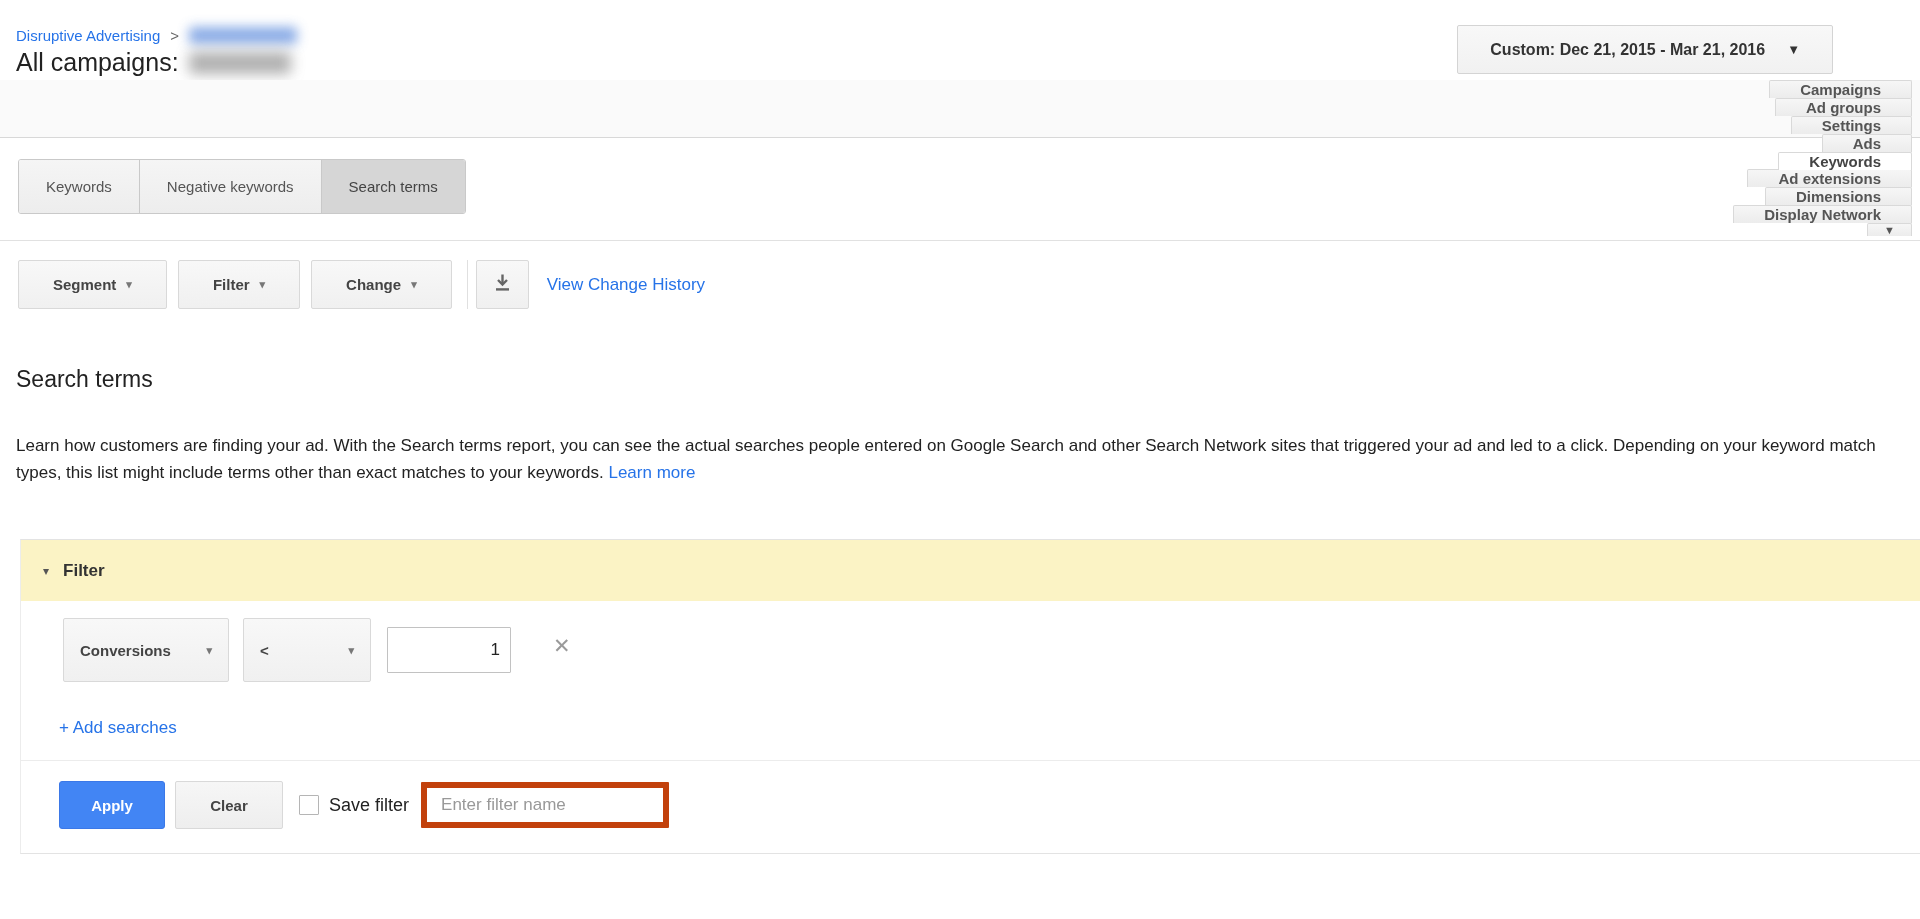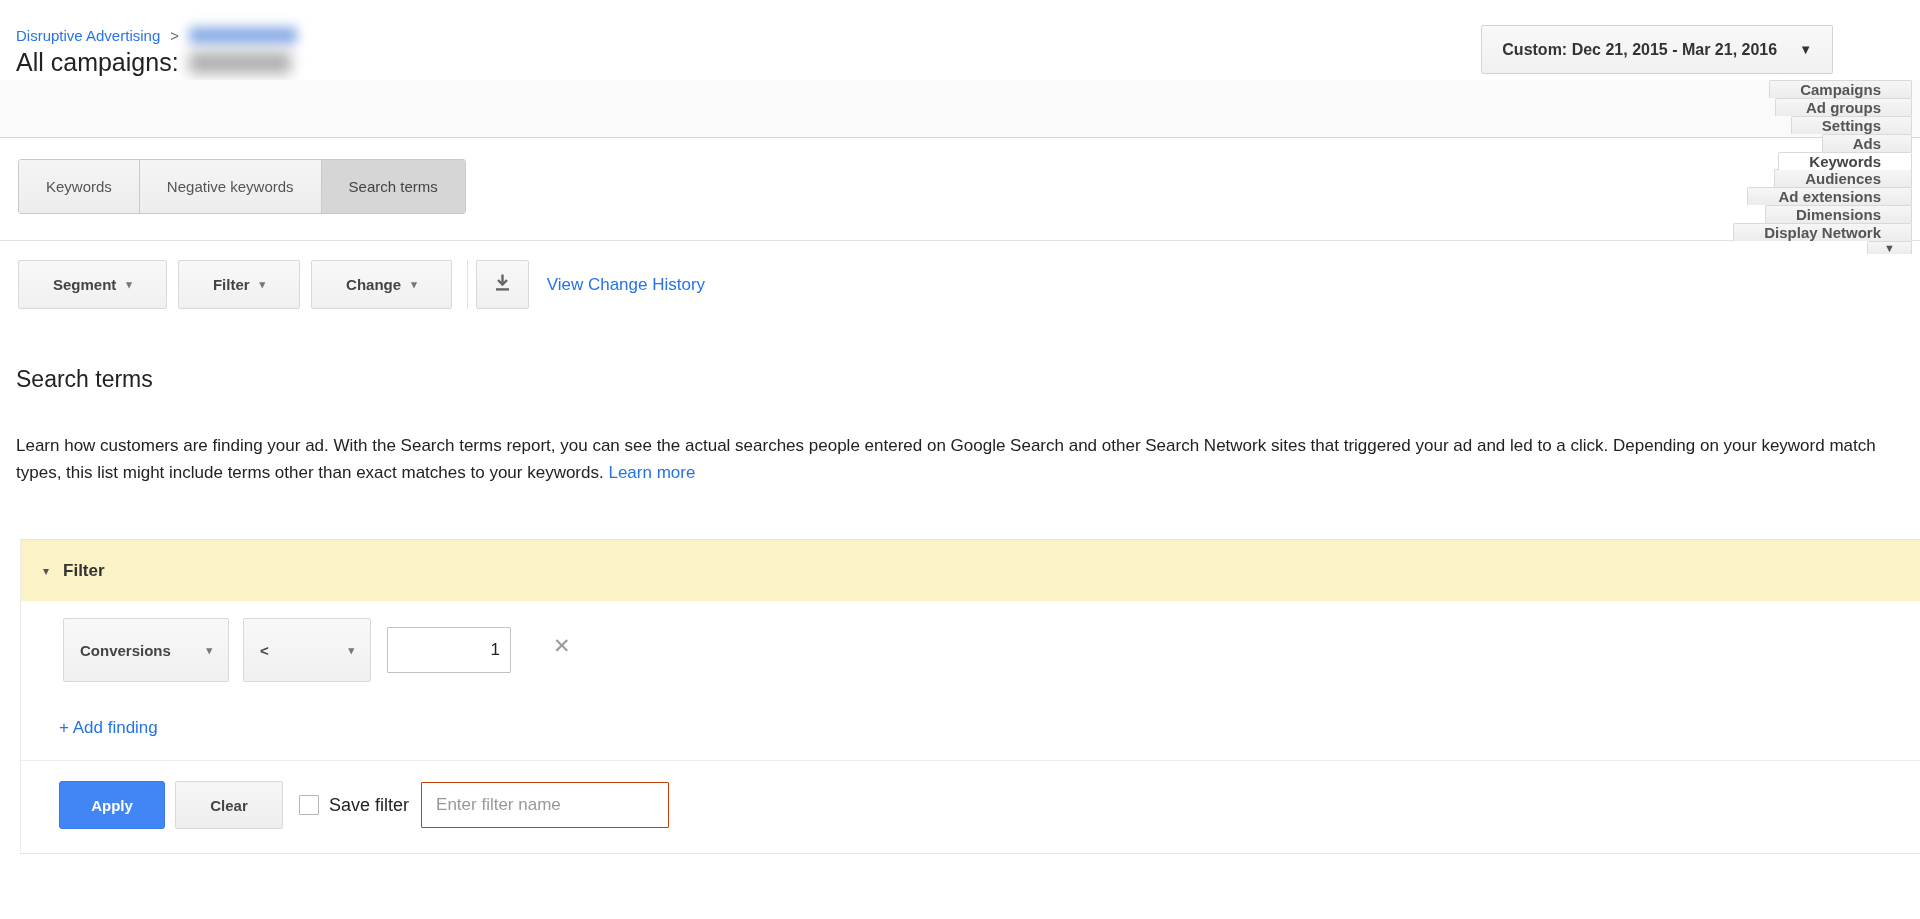--- a/index.html
+++ b/index.html
@@ -16,21 +16,21 @@
   .blur-blob { border-radius: 3px; }
   .blob-crumb { width: 108px; height: 17px; background: #6d97e0; filter: blur(6px); opacity: .8; }
   .page-title-row { display: flex; align-items: center; gap: 10px; margin-top: 4px; }
   .page-title { font-size: 25px; font-weight: 400; color: #222; }
   .blob-title { width: 102px; height: 22px; background: #8e8e8e; filter: blur(7px); opacity: .7; }
   .blob-faint { position: absolute; left: 617px; top: 99px; width: 290px; height: 20px;
                 background: #bdbdbd; filter: blur(8px); opacity: .45; }
 
   .date-btn { position: absolute; top: 25px; right: 87px; height: 49px;
               background: linear-gradient(#f8f8f8, #f1f1f1); border: 1px solid #d4d4d4; border-radius: 2px;
-              display: flex; align-items: center; padding: 0 20px; cursor: pointer; }
+              display: flex; align-items: center; padding: 0 32px; cursor: pointer; }
   .date-btn .label { font-size: 16px; font-weight: bold; color: #333; }
   .date-btn .caret { font-size: 13px; color: #333; margin-left: 22px; }
 
   
   .tab-strip { margin-top: 0; height: 58px; background: #fafafa; border-bottom: 1px solid #d8d8d8;
                display: flex; align-items: flex-end; padding-left: 18px; position: relative; flex-direction: column; }
   .tab { height: 56px; display: flex; align-items: center; padding: 0 30px; margin-right: 8px;
          background: linear-gradient(#f6f6f6, #ececec); border: 1px solid #d9d9d9; border-bottom: none;
          border-radius: 2px 2px 0 0; font-size: 15px; font-weight: bold; color: #555; cursor: pointer; }
   .tab.active { background: #fff; color: #444; height: 57px; margin-bottom: -1px; position: relative; z-index: 2; }
@@ -90,21 +90,21 @@
                display: flex; align-items: center; }
   .apply-btn { width: 106px; height: 48px; background: #4285f4; border: 1px solid #3b78e7; border-radius: 3px;
                color: #fff; font-size: 15px; font-weight: bold; cursor: pointer;
                font-family: "Liberation Sans", sans-serif; }
   .clear-btn { width: 108px; height: 48px; margin-left: 10px; background: linear-gradient(#f6f6f6, #eee);
                border: 1px solid #d9d9d9; border-radius: 2px; color: #444; font-size: 15px; font-weight: bold;
                cursor: pointer; font-family: "Liberation Sans", sans-serif; }
   .save-check { appearance: none; -webkit-appearance: none; width: 20px; height: 20px; margin-left: 16px;
                 border: 1px solid #b5b5b5; border-radius: 1px; background: #fff; cursor: pointer; }
   .save-label { font-size: 18px; color: #222; margin-left: 10px; }
-  .name-input { width: 248px; height: 46px; margin-left: 12px; border: 1px solid #c2410c; border-radius: 1px;
+  .name-input { width: 248px; height: 46px; margin-left: 12px; border: 6px solid #c2410c; border-radius: 1px;
                 font-size: 17px; padding-left: 14px; color: #333; font-family: "Liberation Sans", sans-serif; }
   .name-input::placeholder { color: #999; }
 </style>
 </head>
 <body>
 
 <div class="page">
 
   <div class="top-bar">
     <div class="breadcrumb">
@@ -123,21 +123,20 @@
       <span class="caret">▼</span>
     </div>
   </div>
 
   <div class="tab-strip">
     <div class="tab">Campaigns</div>
     <div class="tab">Ad groups</div>
     <div class="tab">Settings</div>
     <div class="tab">Ads</div>
     <div class="tab active">Keywords</div>
-    <div class="tab">Audiences</div>
     <div class="tab">Ad extensions</div>
     <div class="tab">Dimensions</div>
     <div class="tab">Display Network</div>
     <div class="tab more">
       <span class="caret">▼</span>
     </div>
   </div>
 
   <div class="subtab-row">
     <div class="subtab-group">
@@ -194,21 +193,21 @@
           <span class="caret">▾</span>
         </div>
         <div class="cond-btn op-btn">
           <span>&lt;</span>
           <span class="caret">▾</span>
         </div>
         <input class="value-input" type="text" value="1" style="">
         <span class="close-x">✕</span>
       </div>
 
-      <a class="link add-another">+ Add finding</a>
+      <a class="link add-another">+ Add searches</a>
     </div>
 
     <div class="fp-footer">
       <button class="apply-btn">Apply</button>
       <button class="clear-btn">Clear</button>
       <input class="save-check" type="checkbox" style="">
       <span class="save-label">Save filter</span>
       <input class="name-input" type="text" placeholder="Enter filter name" style="">
     </div>
   </div>

